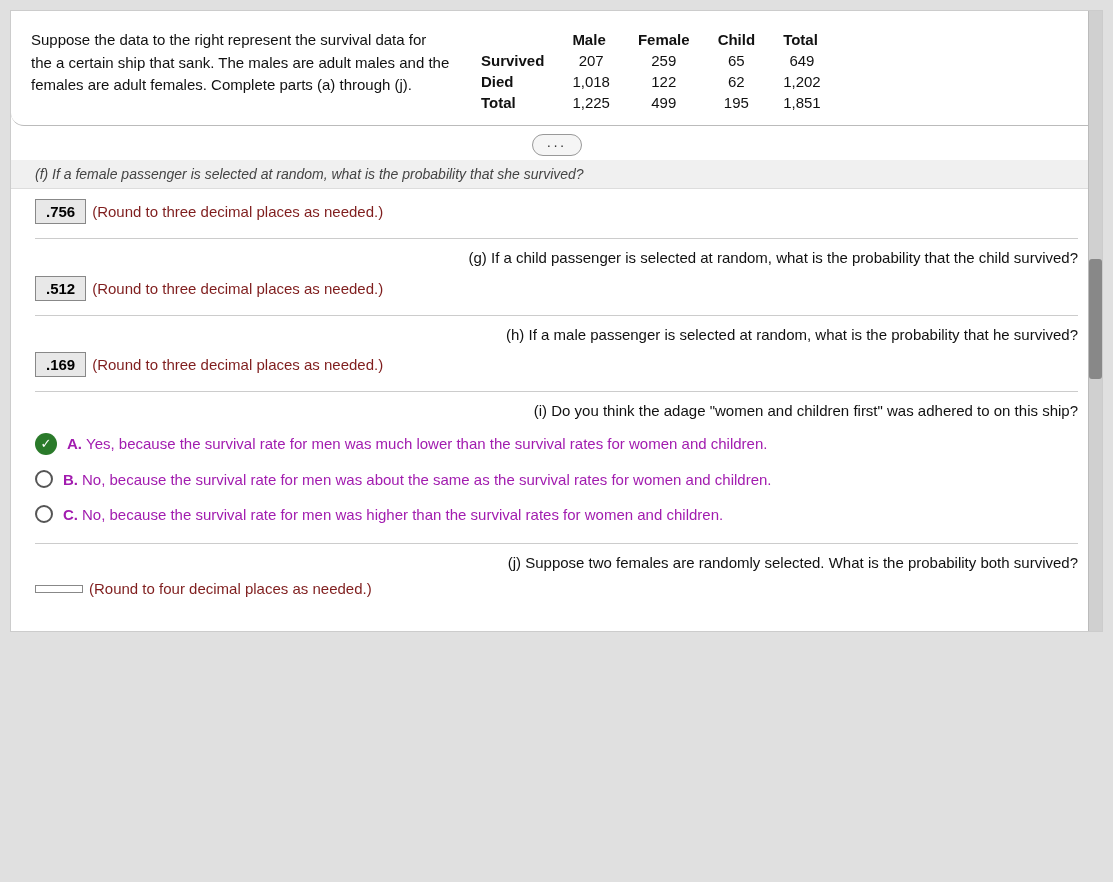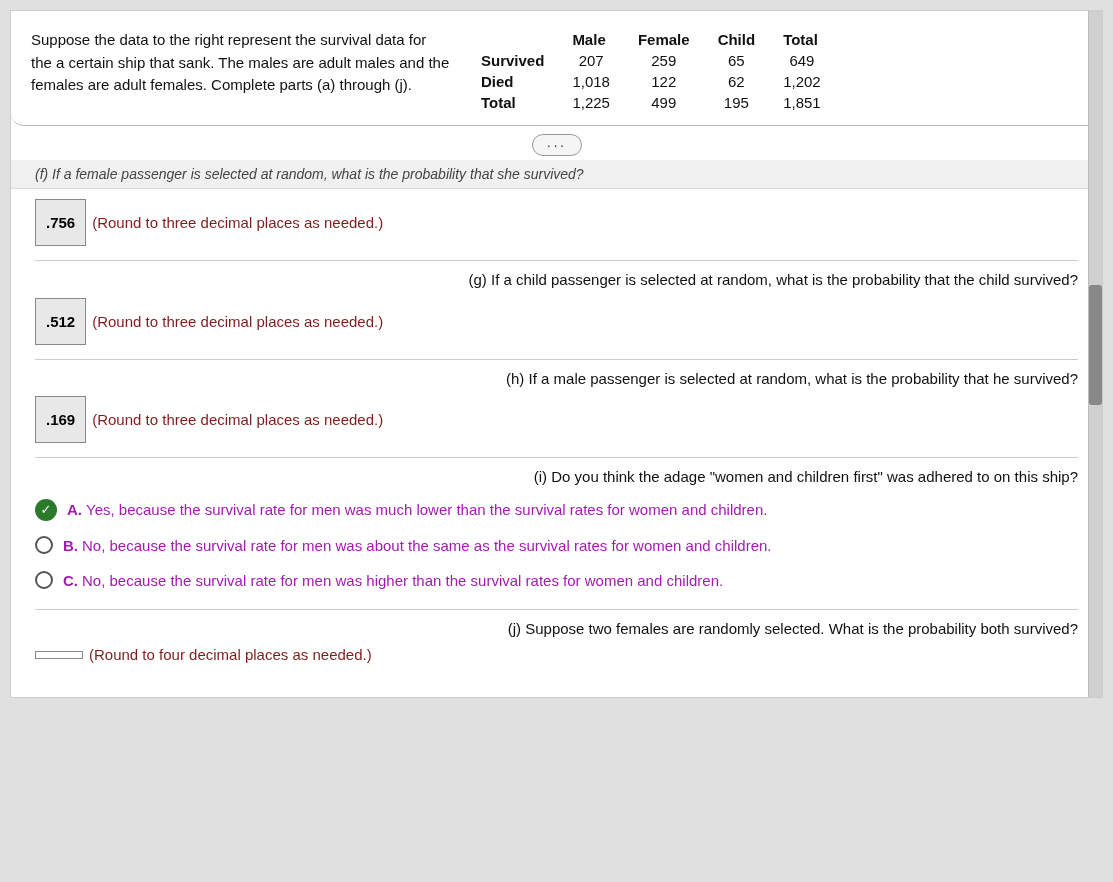--- a/index.html
+++ b/index.html
@@ -70,21 +70,21 @@
       color: #333;
       letter-spacing: 2px;
     }
     .content-section {
       padding: 10px 24px 20px 24px;
     }
     .answer-box {
       display: inline-block;
       border: 1px solid #888;
       background: #e8e8e8;
-      padding: 14px 10px;
+      padding: 3px 10px;
       font-size: 15px;
       font-weight: bold;
       min-width: 48px;
       margin-right: 6px;
       vertical-align: middle;
     }
     .answer-input-empty {
       display: inline-block;
       border: 1px solid #888;
       background: #fff;

